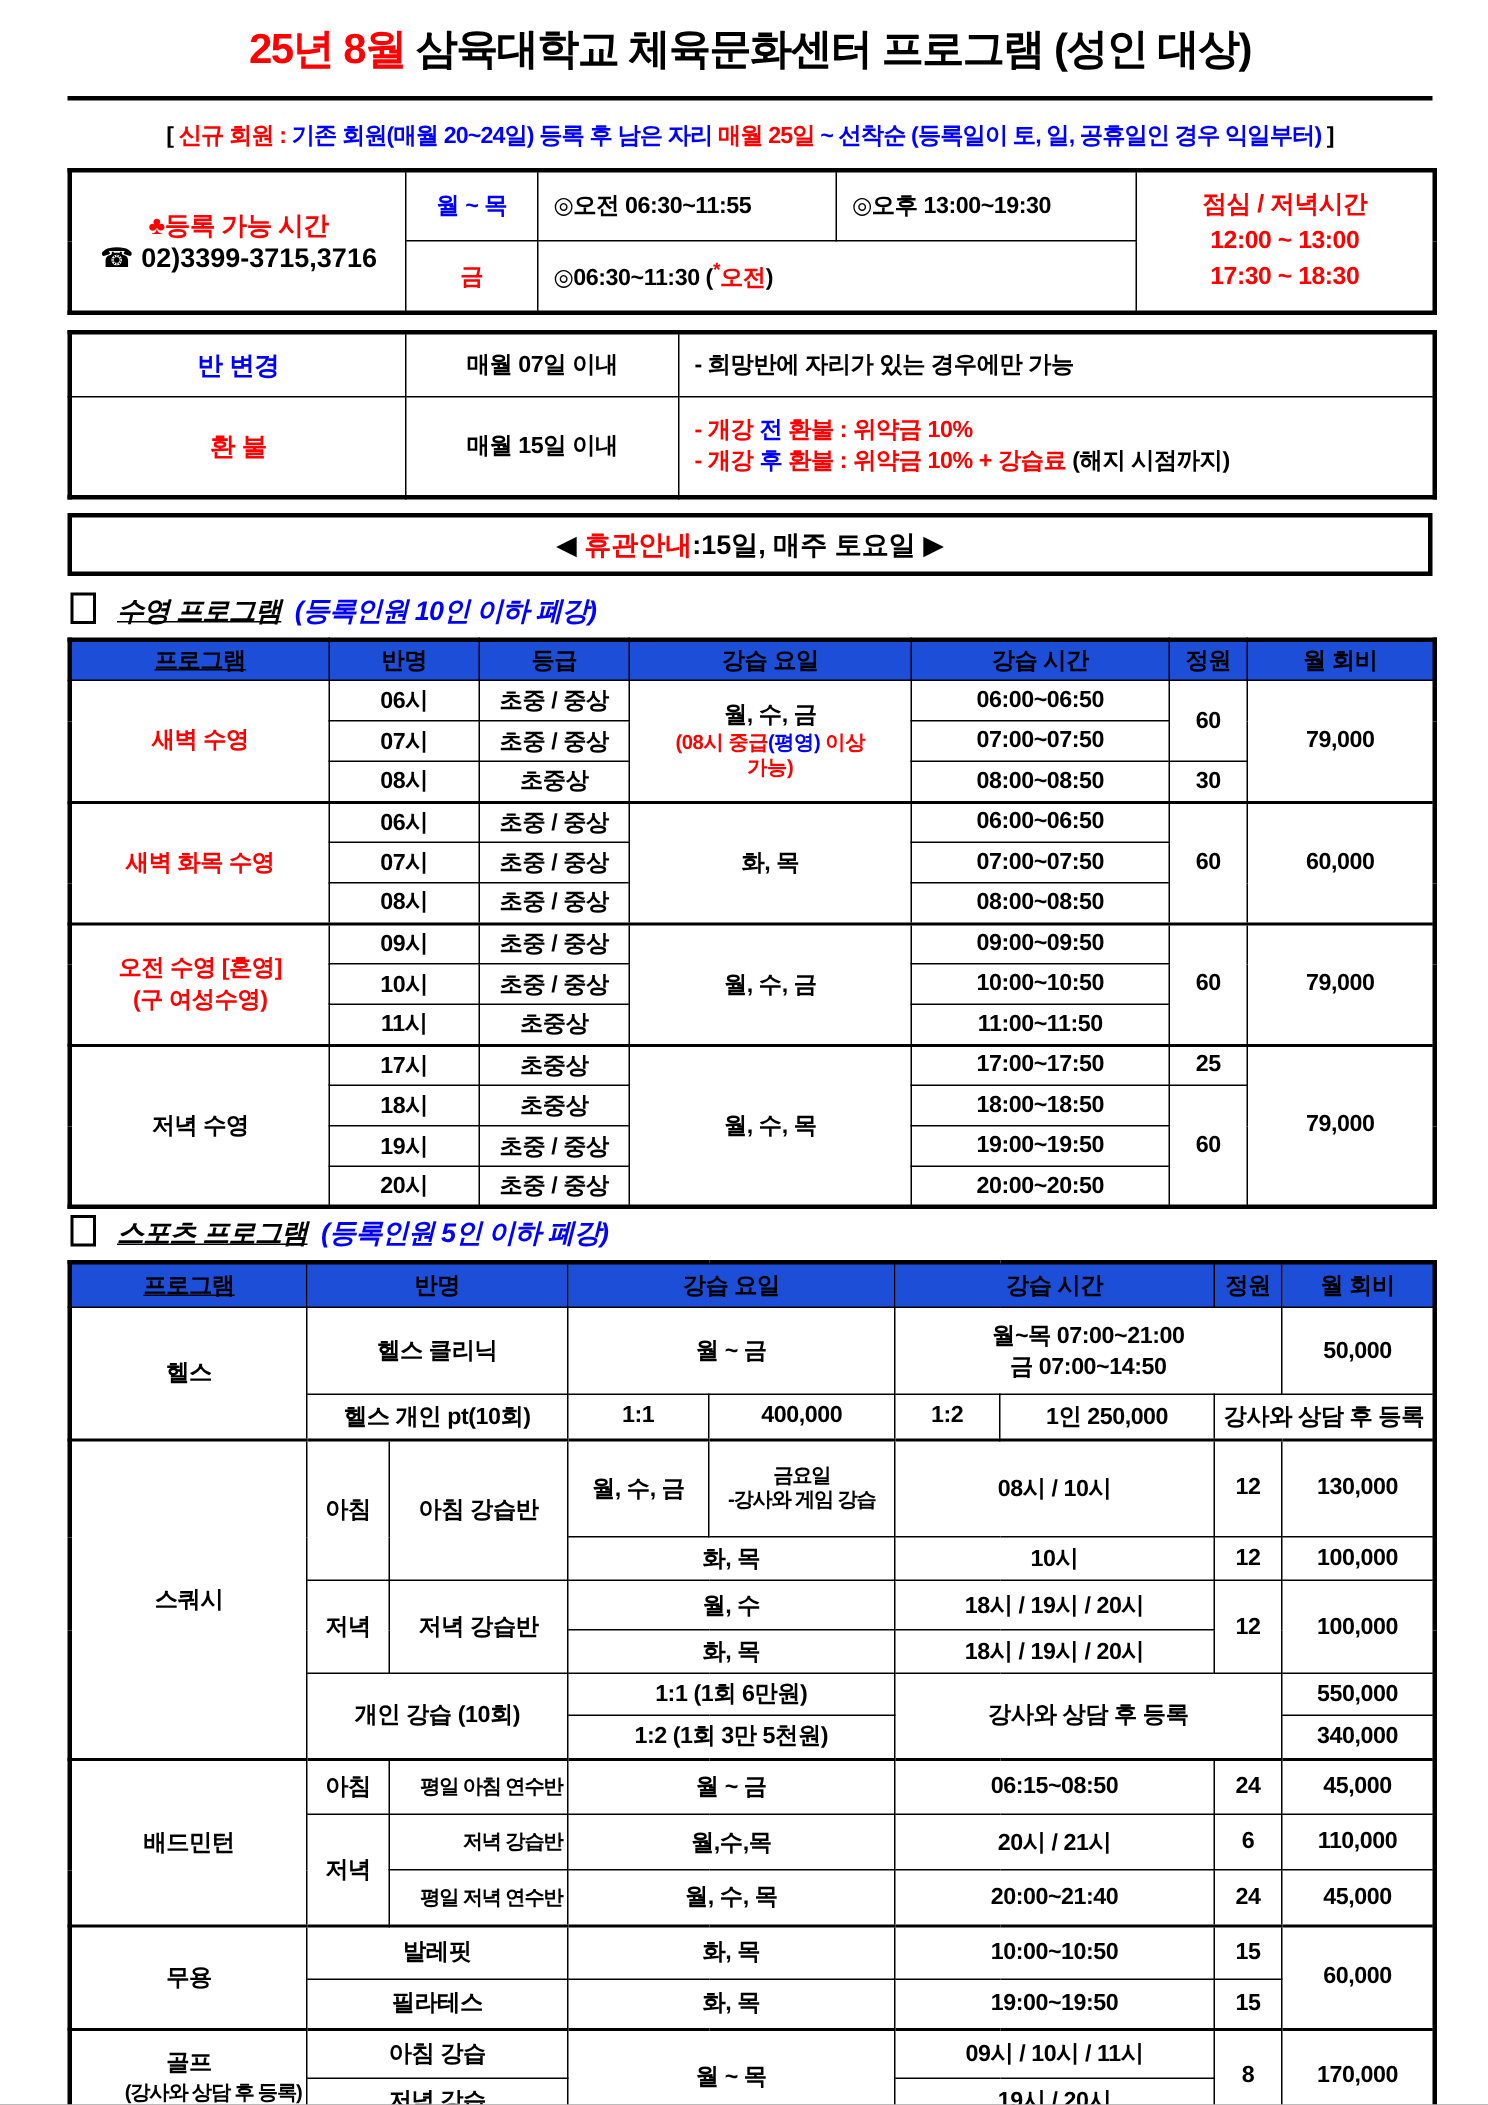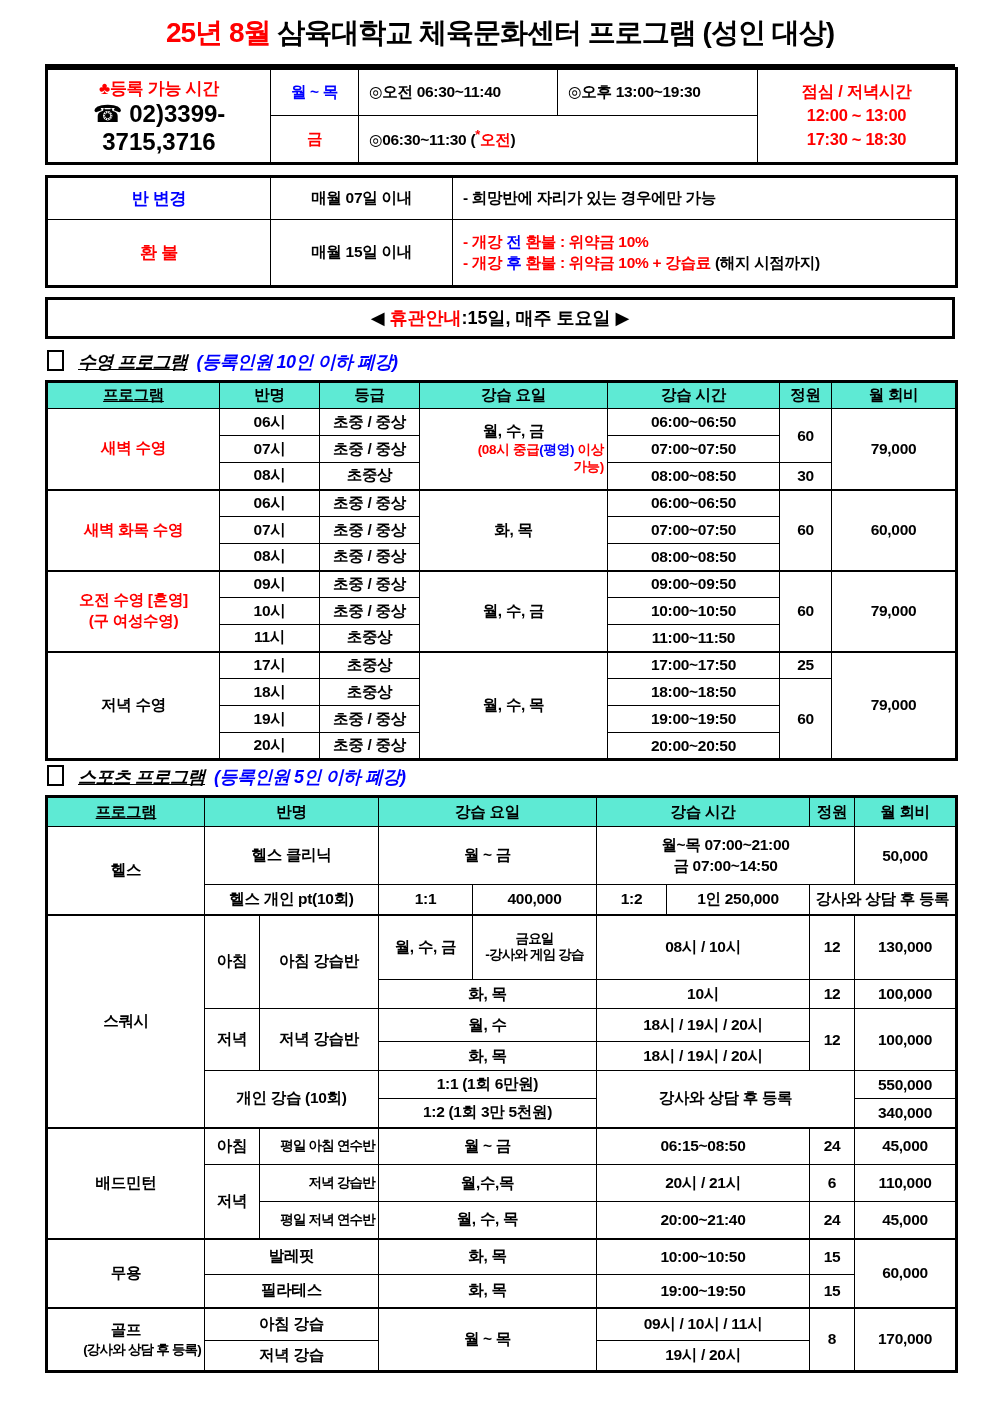--- a/index.html
+++ b/index.html
@@ -11,69 +11,70 @@
   .u{text-decoration:underline;}
   .tl{text-align:left !important;padding-left:10px !important;}
   
   .title{text-align:center;font-size:28px;letter-spacing:-1px;padding-bottom:12px;border-bottom:3.5px solid #000;}
   
   .notice{margin:13px 0 11px 0;text-align:center;font-size:15.5px;letter-spacing:-0.6px;white-space:nowrap;}
   
   table.tbl{border-collapse:collapse;table-layout:fixed;width:910px;border:3px solid #000;}
   table.tbl td{border:1.5px solid #000;text-align:center;vertical-align:middle;font-size:15.5px;padding:2px 3px;letter-spacing:-0.3px;}
   tr.gsep td{border-top:2.5px solid #000;}
-  .thead td{background:#5eead4;border-bottom:2.5px solid #000;margin-left:30px;}
+  .thead td{background:#1d4ed8;border-bottom:2.5px solid #000;margin-left:30px;}
   
   .reg .fs17{font-size:17px;}
-  .reg .fs18{font-size:24px;letter-spacing:0;}
+  .reg .fs18{font-size:18px;letter-spacing:0;}
   .meal div{font-size:16.5px;line-height:1.45;}
   
   .pol .lbl{font-size:17px;}
   .pol .desc div{line-height:1.35;}
   
   .banner{border:3px solid #000;height:36px;margin:9px 0 11px 0;display:flex;align-items:center;justify-content:center;font-size:18px;}
   
   .sec{font-size:18px;margin:2px 0 6px 2px;letter-spacing:-0.5px;font-style:italic;}
   .cb{display:inline-block;width:13px;height:17px;border:2px solid #000;margin-right:14px;vertical-align:-3px;}
   .sec .sub{margin-left:9px;}
   
   .swim tr{height:27px;}
-  .swim .note{font-size:13.5px;line-height:1.25;text-align:right;}
+  .swim .note{font-size:13.5px;line-height:1.25;}
   .swim .pname{font-size:15.5px;}
   .time{letter-spacing:0.4px;}
   
   .sp .small2{font-size:13.5px;line-height:1.2;letter-spacing:-0.8px;text-align:center;}
   .sp .sub2{font-size:13.5px;letter-spacing:-0.8px;text-align:right;}
   .capH{font-size:14px;letter-spacing:-1px;}
 </style>
 </head>
 <body>
 
 <div class="page">
 <div class="content">
 
   <div class="title"><span class="red">25년 8월</span><span> 삼육대학교 체육문화센터 프로그램 (성인 대상)</span></div>
 
+  <div class="notice"><span>[ </span><span class="red">신규 회원 : </span><span class="blue">기존 회원(매월 20~24일) 등록 후 남은 자리 </span><span class="red">매월 25일</span><span class="blue"> ~ 선착순 (등록일이 토, 일, 공휴일인 경우 익일부터)</span><span> ]</span></div>
 
   <table class="tbl reg">
     <colgroup>
           <col style="width:224px">
           <col style="width:88px">
           <col style="width:199px">
           <col style="width:200px">
           <col style="width:199px">
         </colgroup>
     <tbody>
           <tr style="height:47px">
       <td rowspan="2">
         <div class="red fs17"><span>♣</span><span>등록 가능 시간</span></div>
         <div class="fs18"><span>☎</span><span> 02)3399-3715,3716</span></div>
       </td>
       <td class="blue">월 ~ 목</td>
-      <td class="tl">◎오전 06:30~11:40</td>
+      <td class="tl">◎오전 06:30~11:55</td>
       <td class="tl">◎오후 13:00~19:30</td>
       <td rowspan="2" class="meal red">
         <div>점심 / 저녁시간</div>
         <div>12:00 ~ 13:00</div>
         <div>17:30 ~ 18:30</div>
       </td>
     </tr>
     <tr style="height:48px">
       <td class="red">금</td>
       <td class="tl" colspan="2"><span>◎06:30~11:30 (</span><sup class="red">*</sup><span class="red">오전</span><span>)</span></td>

